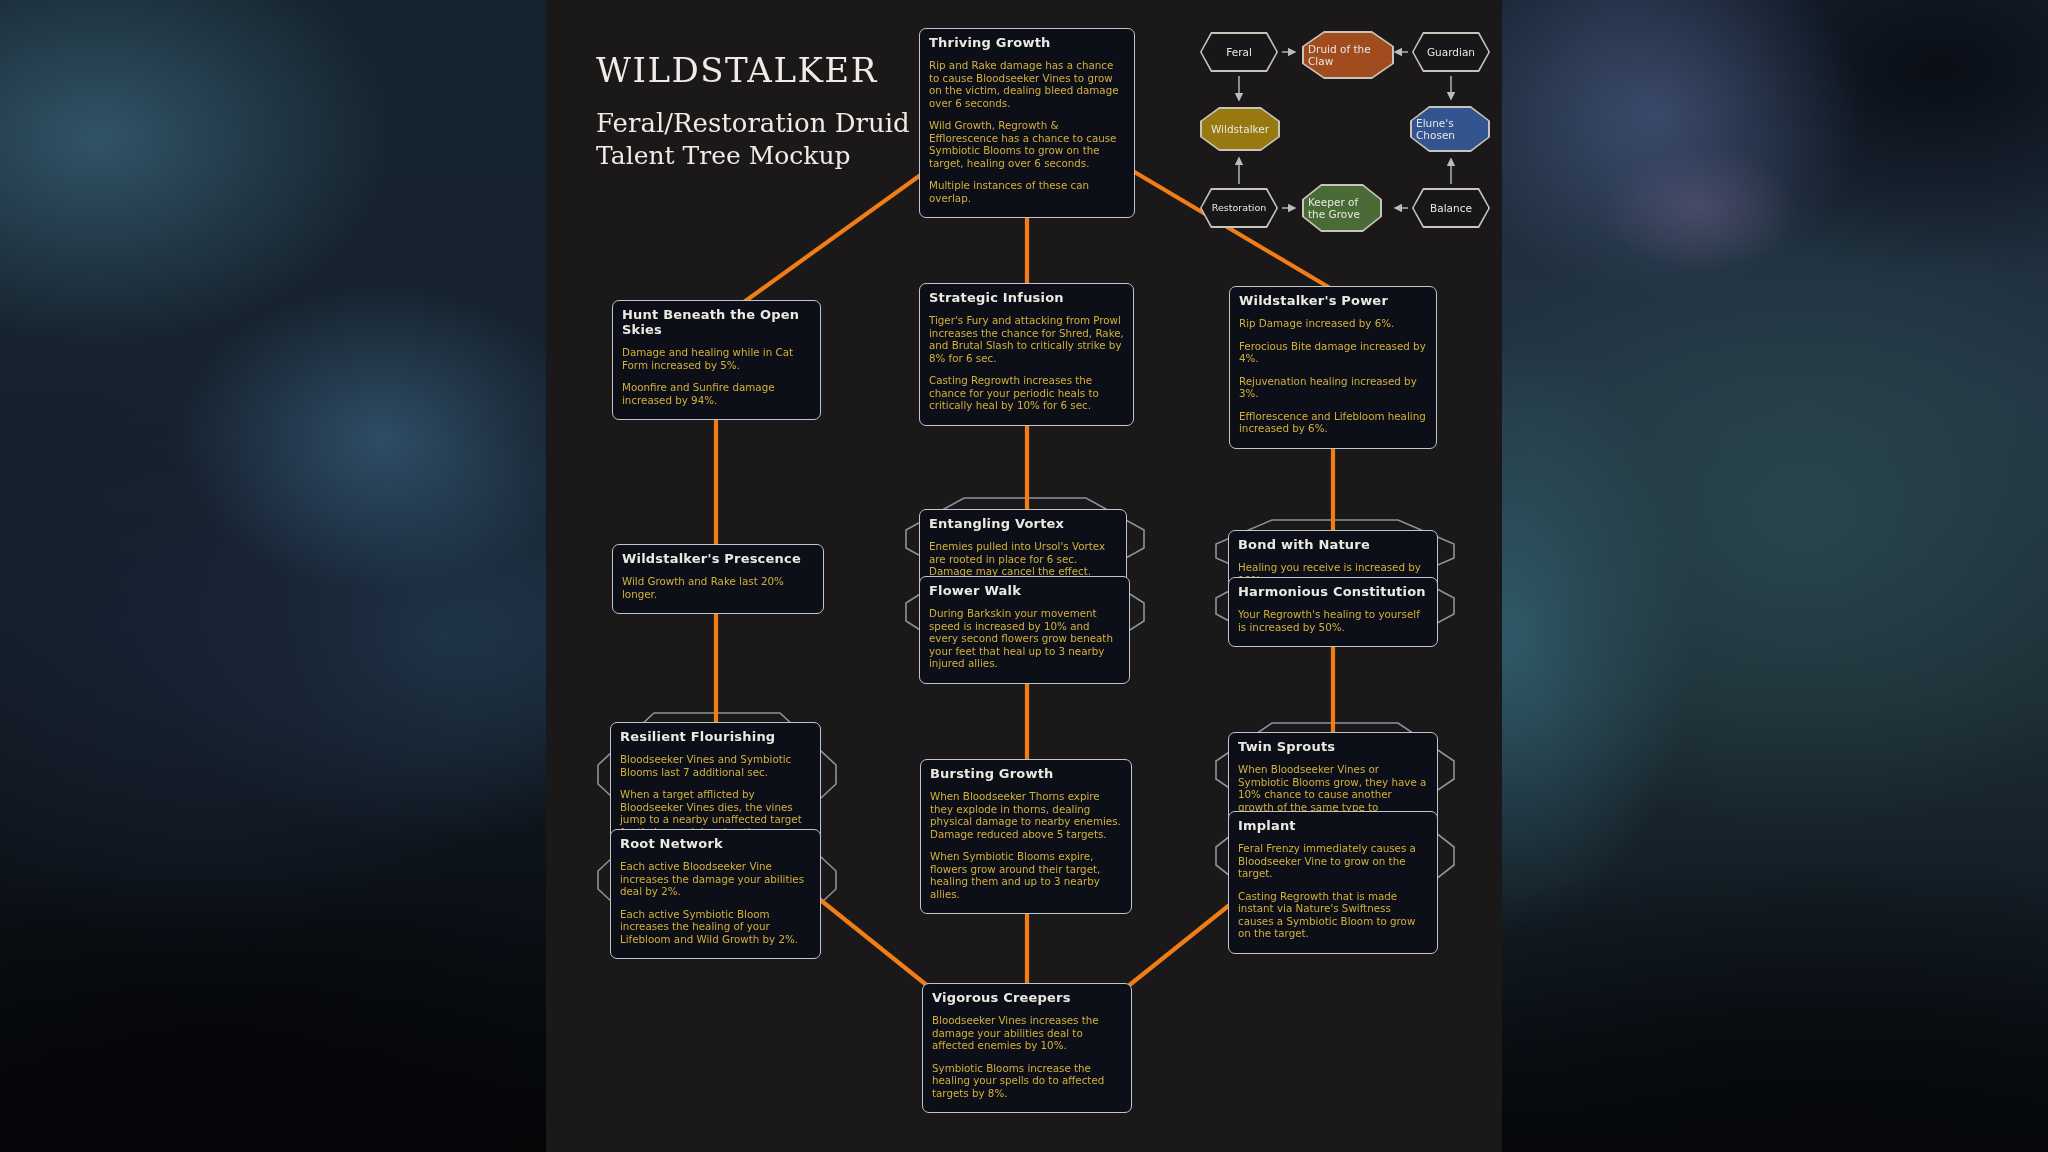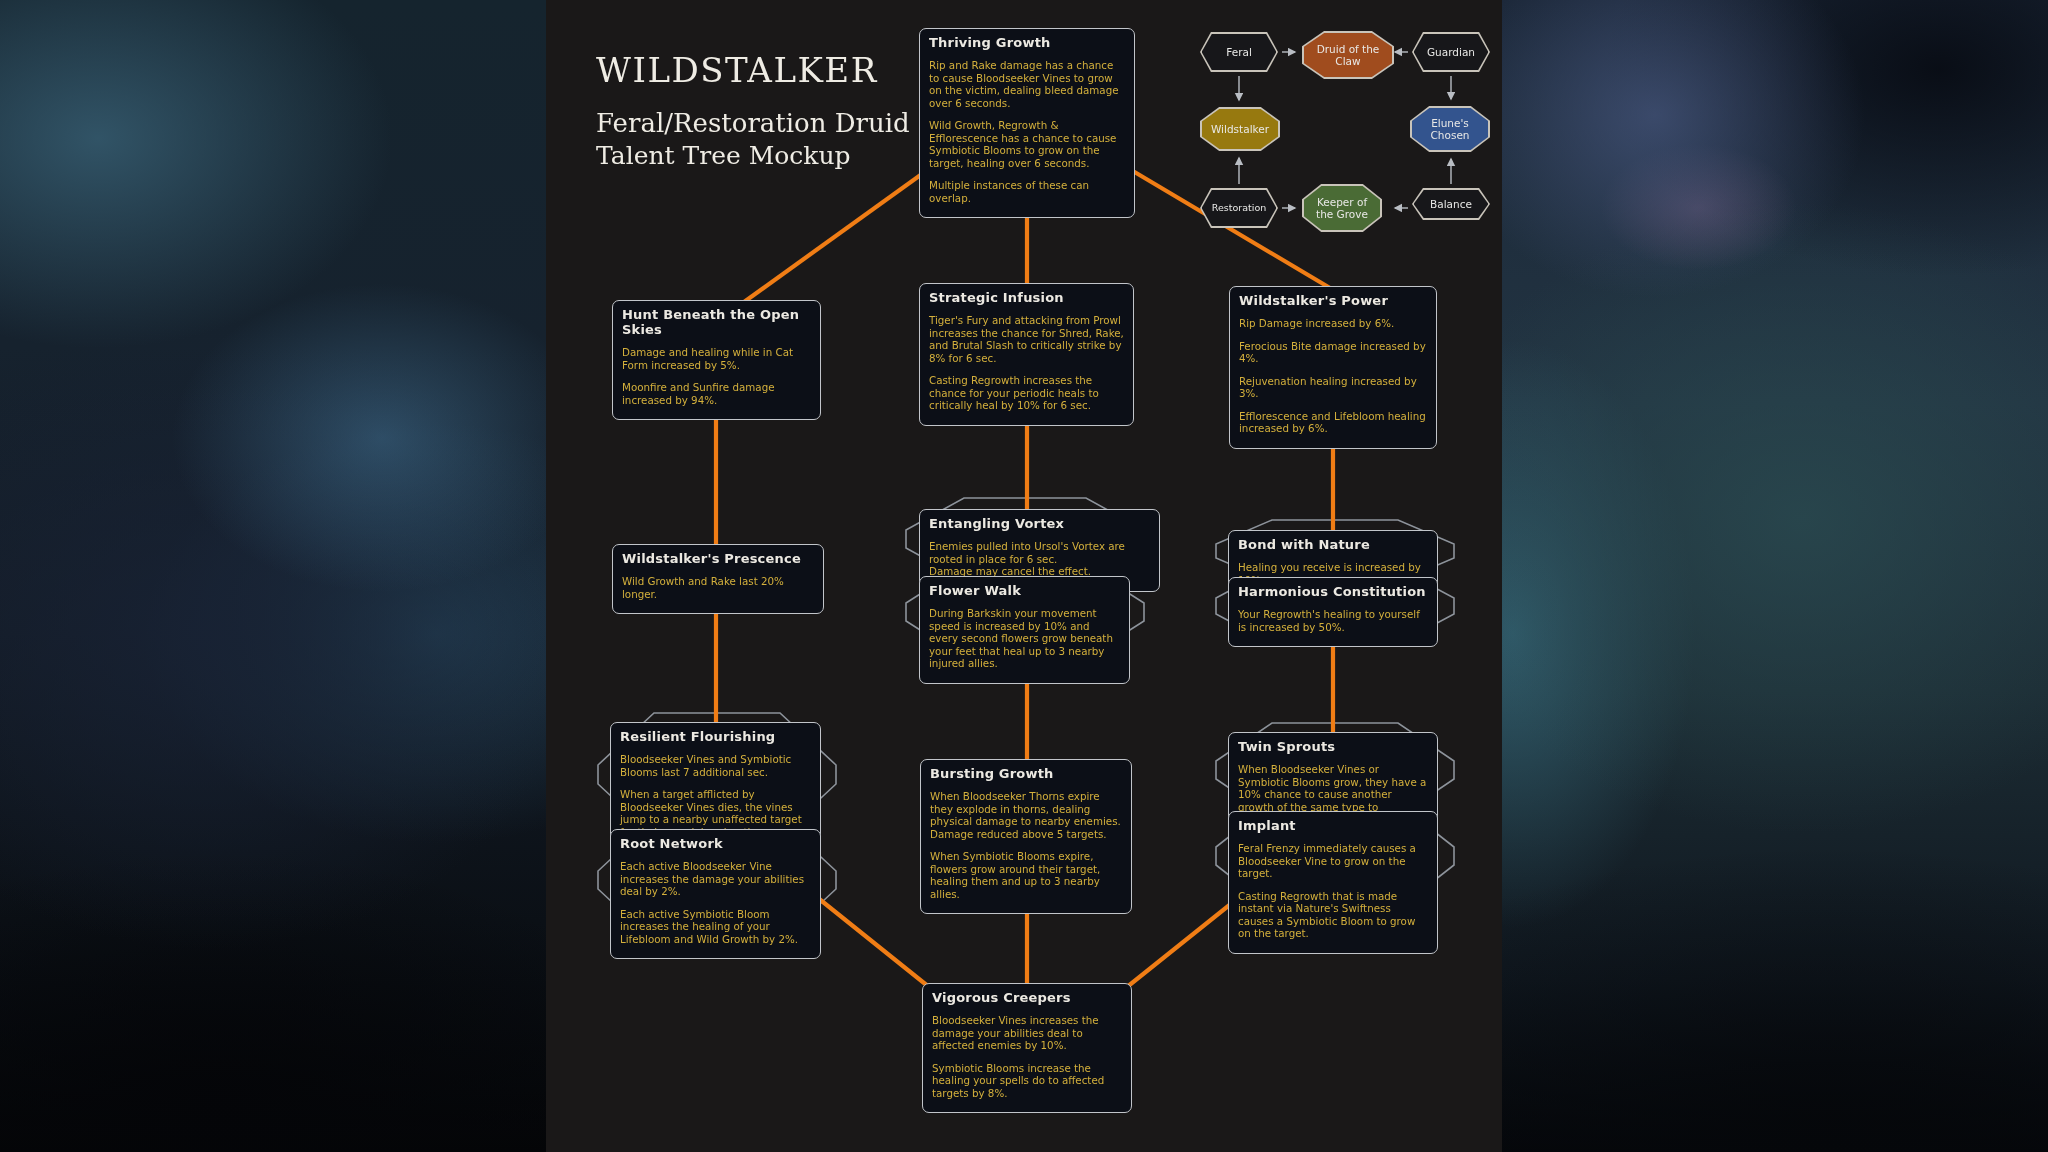--- a/index.html
+++ b/index.html
@@ -44,21 +44,21 @@
   .tbox p:last-child{margin-bottom:0;}
   .tbox p.nogap{margin-bottom:0;}
   
   .spec-diagram{position:absolute;left:1192px;top:18px;width:306px;height:222px;}
   .snode{position:absolute;}
   .shape-outer{position:absolute;left:0;top:0;width:100%;height:100%;background:#c9c4ba;}
   .shape-inner{position:absolute;left:1.6px;top:1.6px;right:1.6px;bottom:1.6px;background:#17171a;}
   .hex,.hexi{clip-path:polygon(14% 0%,86% 0%,100% 50%,86% 100%,14% 100%,0% 50%);}
   .oct,.octi{clip-path:polygon(24% 0%,76% 0%,100% 32%,100% 68%,76% 100%,24% 100%,0% 68%,0% 32%);}
   .shape-label{position:absolute;left:0;top:0;width:100%;height:100%;display:flex;
-     align-items:center;justify-content:center;text-align:center;color:#e8e8e6;
+     align-items:center;justify-content:center;text-align:left;color:#e8e8e6;
      font-size:10.5px;line-height:1.15;padding:0 6px;box-sizing:border-box;}
   #spec-arrows{position:absolute;left:0;top:0;}
 </style>
 </head>
 <body>
 
 <div class="stage">
   <div class="bg-left"></div>
   <div class="bg-right"></div>
   <div class="panel"></div>
@@ -146,21 +146,21 @@
             <div class="shape-inner hexi"></div>
           </div>
         <span class="shape-label" style="font-size:9.5px">Restoration</span>
       </div>
       <div class="snode" style="left:110px;top:166px;width:80px;height:48px">
         <div class="shape-outer oct">
             <div class="shape-inner octi" style="background: rgb(74, 107, 53);"></div>
           </div>
         <span class="shape-label">Keeper of the Grove</span>
       </div>
-      <div class="snode" style="left:220px;top:170px;width:78px;height:32px">
+      <div class="snode" style="left:220px;top:170px;width:78px;height:40px">
         <div class="shape-outer hex">
             <div class="shape-inner hexi"></div>
           </div>
         <span class="shape-label">Balance</span>
       </div>
     </div>
 
     <div class="tbox" style="left:919px;top:28px;width:216px;min-height:134px">
       <h3>Thriving Growth</h3>
       <p>Rip and Rake damage has a chance to cause Bloodseeker Vines to grow on the victim, dealing bleed damage over 6 seconds.</p>
@@ -186,21 +186,21 @@
       <p>Ferocious Bite damage increased by 4%.</p>
       <p>Rejuvenation healing increased by 3%.</p>
       <p>Efflorescence and Lifebloom healing increased by 6%.</p>
     </div>
 
     <div class="tbox" style="left:612px;top:544px;width:212px;min-height:40px">
       <h3>Wildstalker's Prescence</h3>
       <p>Wild Growth and Rake last 20% longer.</p>
     </div>
 
-    <div class="tbox" style="left:919px;top:509px;width:241px;min-height:60px">
+    <div class="tbox" style="left:919px;top:509px;width:208px;min-height:60px">
       <h3>Entangling Vortex</h3>
       <p class="nogap">Enemies pulled into Ursol's Vortex are rooted in place for 6 sec.</p>
       <p>Damage may cancel the effect.</p>
     </div>
 
     <div class="tbox" style="left:919px;top:576px;width:211px;min-height:73px">
       <h3>Flower Walk</h3>
       <p>During Barkskin your movement speed is increased by 10% and every second flowers grow beneath your feet that heal up to 3 nearby injured allies.</p>
     </div>
 

